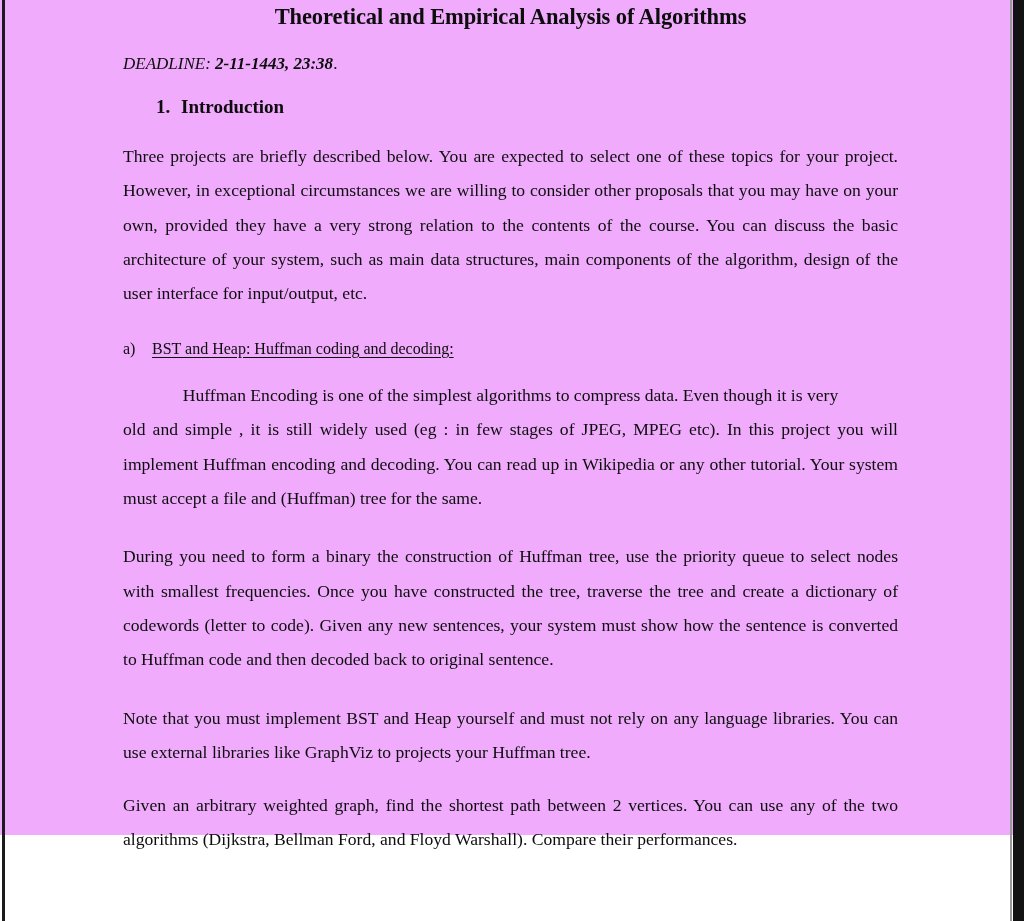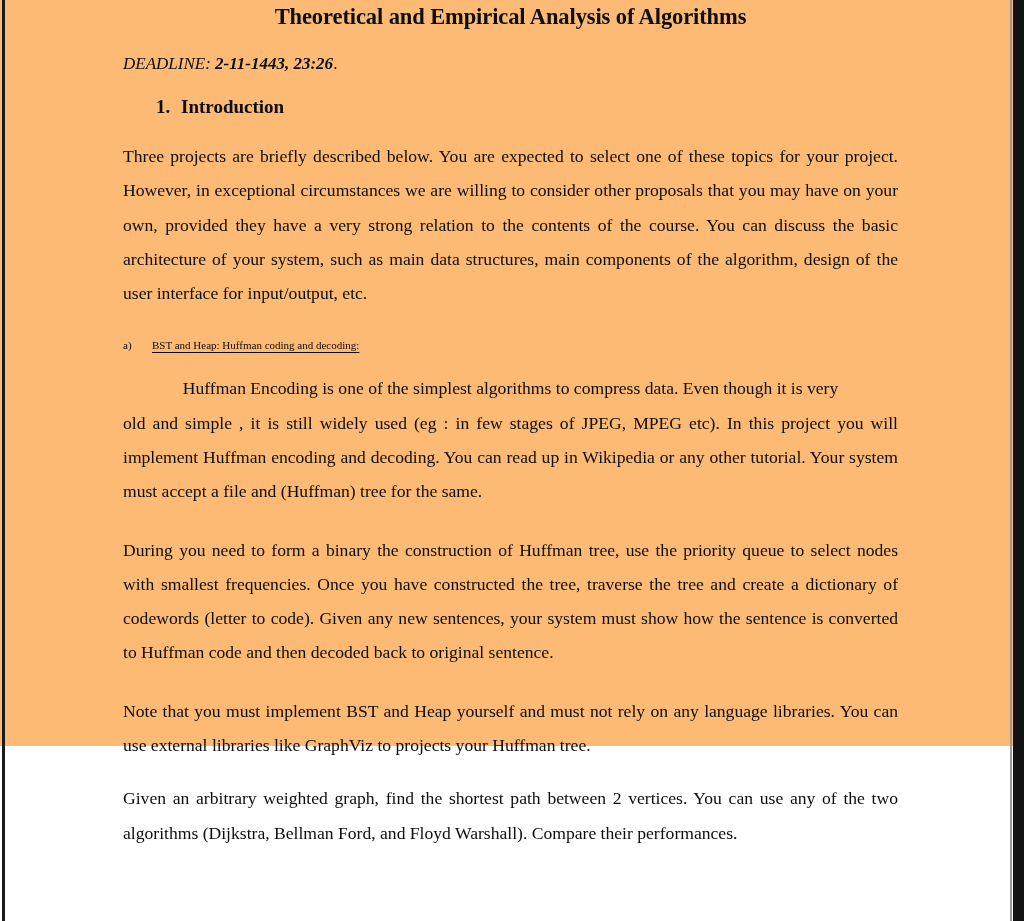--- a/index.html
+++ b/index.html
@@ -12,22 +12,22 @@
     height: 921px;
     overflow: hidden;
     font-family: "Liberation Serif", "DejaVu Serif", serif;
     color: #0d0d0d;
   }
 
   
   #page-frame {
     position: relative;
     width: 1024px;
-    height: 746px;
-    background: #fdba74;
+    height: 835px;
+    background: #f0abfc;
     box-sizing: border-box;
   }
   .edge-left {
     position: absolute;
     left: 2px;
     top: 0;
     width: 3px;
     height: 921px;
     background: #1b1b1b;
   }
@@ -112,21 +112,21 @@
   p.body.loose {
     padding-top: 24px;
   }
   p.body.last-left {
     text-align: center;
   }
 
   .topic-item {
     margin: 0;
     padding-top: 27px;
-    font-size: 11px;
+    font-size: 16px;
     line-height: 1.35;
   }
   .topic-item .topic-marker {
     display: inline-block;
     width: 29px;
   }
   .topic-item .topic-title {
     text-decoration: underline;
     text-underline-offset: 2.5px;
   }
@@ -142,21 +142,21 @@
 
   <div class="edge-left"></div>
   <div class="edge-right-hair"></div>
   <div class="edge-right"></div>
 
   <div id="content">
 
     <h1 class="doc-title">Theoretical and Empirical Analysis of Algorithms</h1>
 
     <p class="deadline">
-      <span class="dl-label">DEADLINE:</span><span class="dl-value"> 2-11-1443, 23:26</span><span class="dl-dot">.</span>
+      <span class="dl-label">DEADLINE:</span><span class="dl-value"> 2-11-1443, 23:38</span><span class="dl-dot">.</span>
     </p>
 
     <h2 class="section-heading">
       <span class="sec-num">1.</span><span>Introduction</span>
     </h2>
 
     <p class="body">Three projects are briefly described below. You are expected to select one of these topics for your project. However, in exceptional circumstances we are willing to consider other proposals that you may have on your own, provided they have a very strong relation to the contents of the course. You can discuss the basic architecture of your system, such as main data structures, main components of the algorithm, design of the user interface for input/output, etc.</p>
 
 
     <p class="topic-item">

